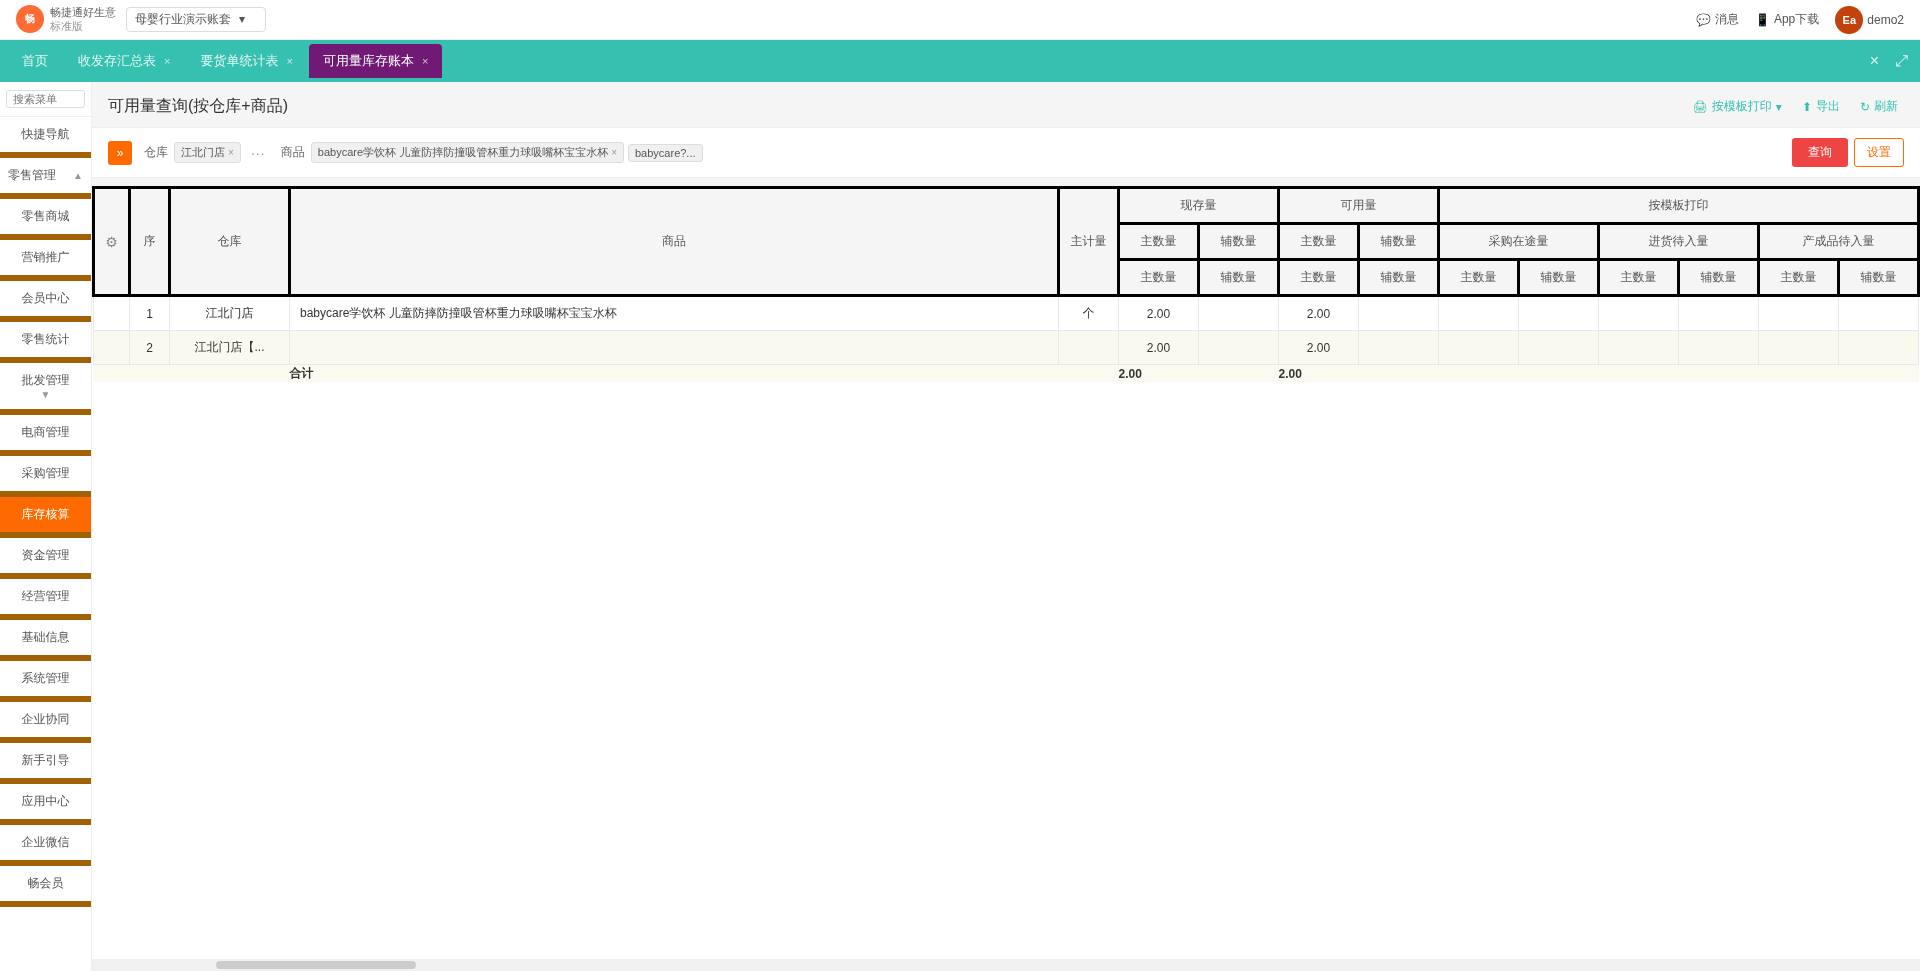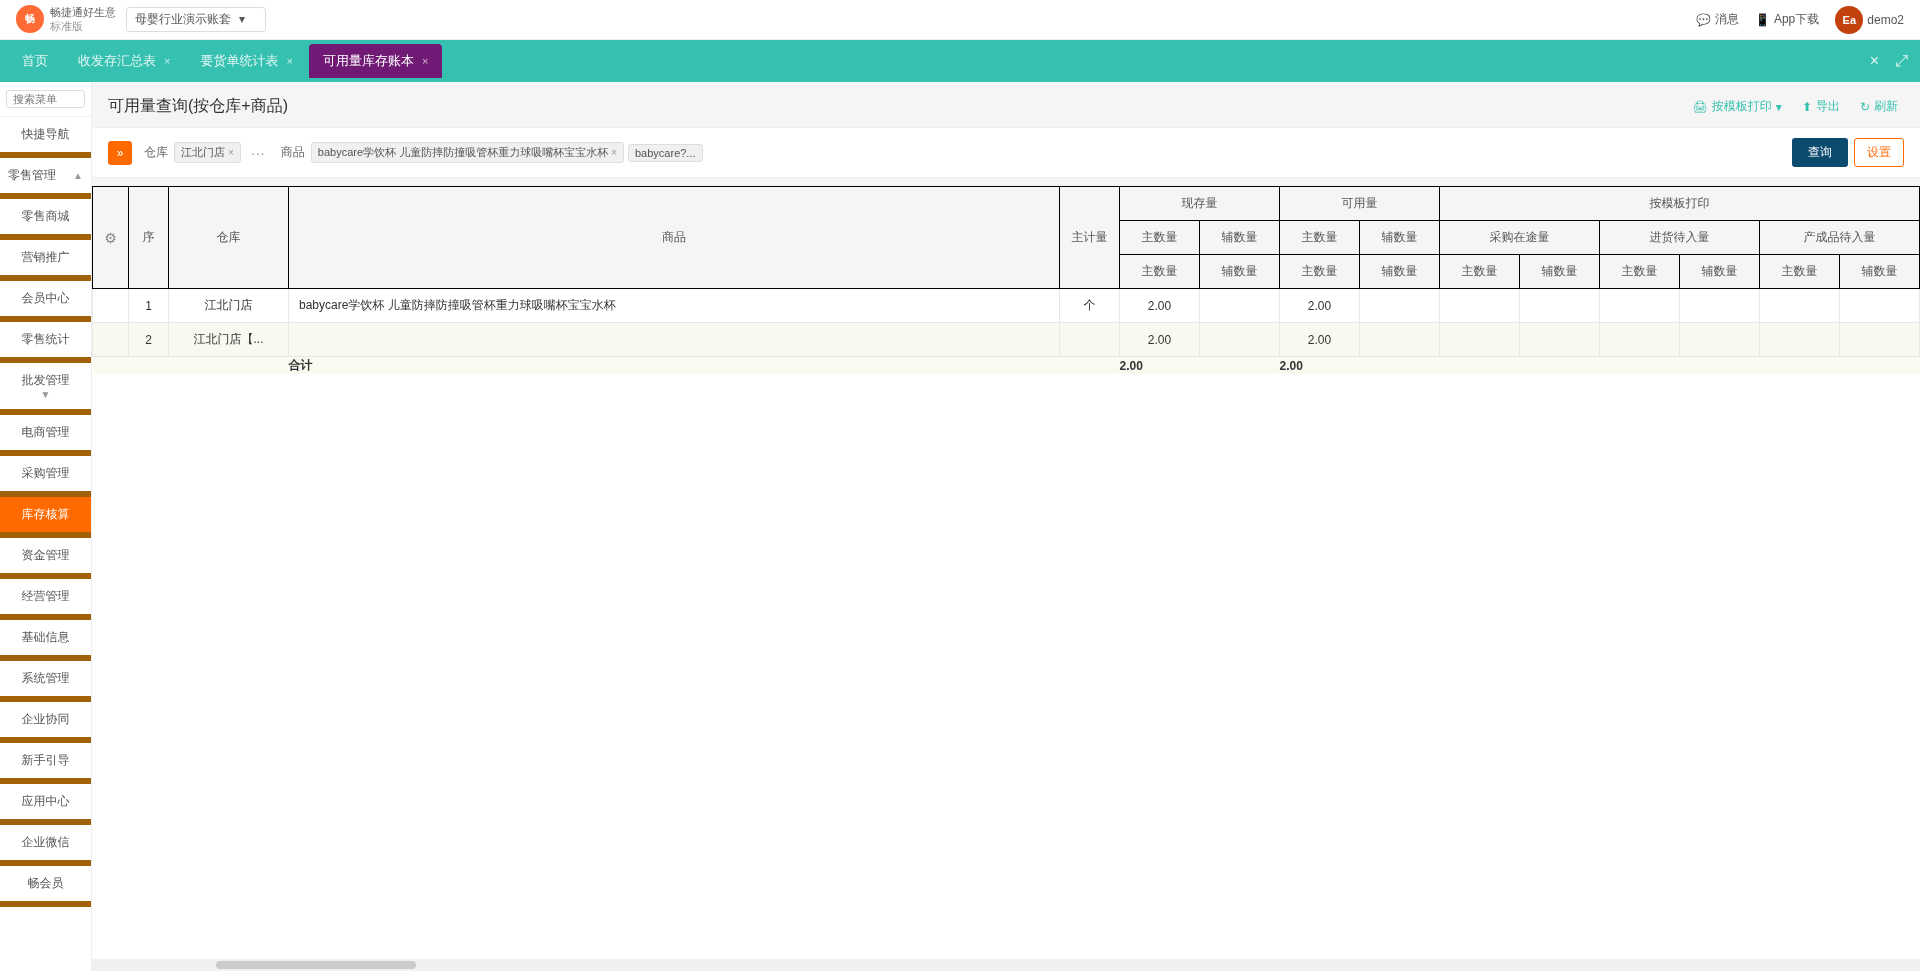--- a/index.html
+++ b/index.html
@@ -267,21 +267,21 @@
       font-size: 14px;
       cursor: pointer;
       padding: 0 4px;
     }
     .filter-actions {
       margin-left: auto;
       display: flex;
       gap: 6px;
     }
     .btn-query {
-      background: #0c4a6e;
+      background: #ef4444;
       color: white;
       border: none;
       border-radius: 3px;
       padding: 5px 16px;
       font-size: 12px;
       cursor: pointer;
     }
     .btn-settings {
       background: white;
       color: #ff6a00;
@@ -299,21 +299,21 @@
       background: #fff;
       margin: 0 0 0 0;
     }
     table {
       width: 100%;
       border-collapse: collapse;
       font-size: 12px;
     }
     table thead tr th {
       background: #f5f5f5;
-      border: 1px solid #000000;
+      border: 3px solid #000000;
       padding: 8px 10px;
       text-align: center;
       font-weight: 500;
       color: #555;
       white-space: nowrap;
     }
     table tbody tr td {
       border: 1px solid #e8e8e8;
       padding: 8px 10px;
       text-align: center;

